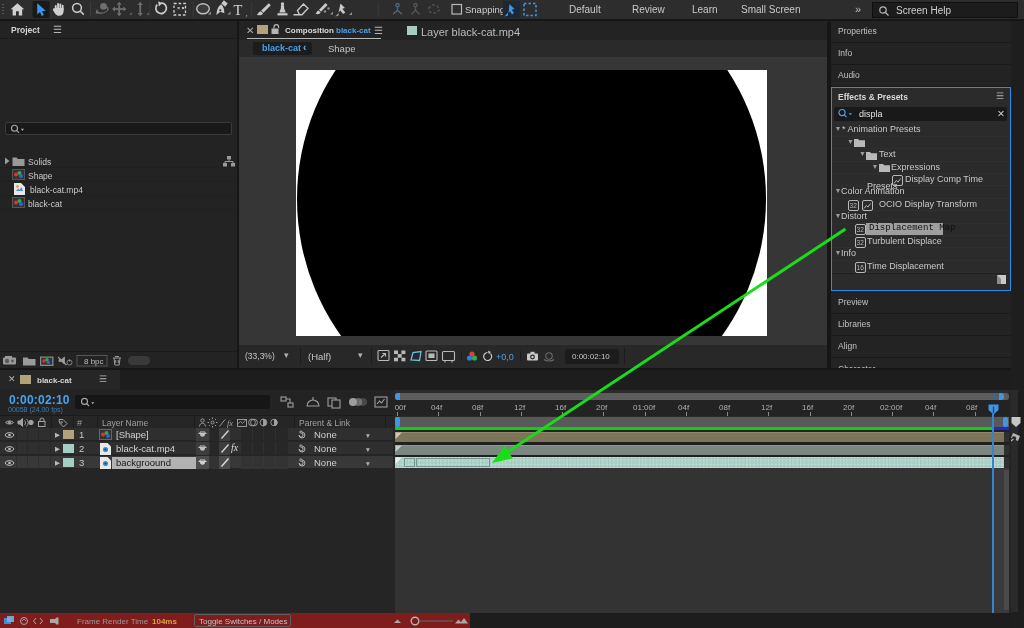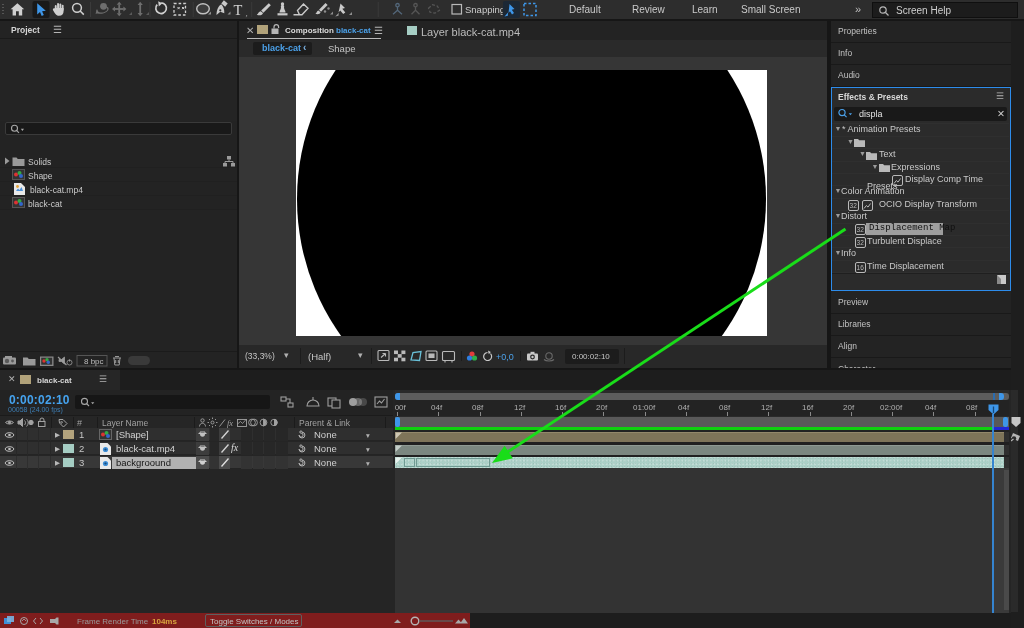--- a/index.html
+++ b/index.html
@@ -757,21 +757,21 @@
         </g>
         <g stroke="#a8a8a8" fill="none" stroke-width="1">
           <path d="M32 3 l-2.5 3 2.5 3 M36 3 l2.5 3 -2.5 3"></path>
         </g>
         <g fill="#a8a8a8">
           <path d="M46 4 h5 l1.5 -1.5 h2 v7 h-2 L51 8 h-5 z"></path>
         </g>
       </svg>
       <div class="abs" style="left:77px;top:3.5px;font-size:8px;color:#9a9a9a;">Frame Render Time</div>
       <div class="abs" style="left:152px;top:3.5px;font-size:8px;color:#d8a43f;font-weight:bold;">104ms</div>
-      <div class="abs" style="left:205px;top:1px;width:97px;height:12.5px;border:1px solid #5f5f5f;border-radius:2px;">
+      <div class="abs" style="left:194px;top:1px;width:97px;height:12.5px;border:1px solid #5f5f5f;border-radius:2px;">
         <div class="abs" style="left:4px;top:2px;font-size:8px;color:#c4c4c4;white-space:nowrap;">Toggle Switches / Modes</div>
       </div>
       <svg class="abs" style="left:393px;top:2px;" width="78" height="11" viewBox="0 0 78 11">
         <path d="M1 8 l3.5 -3.5 3.5 3.5 z" fill="#a8a8a8"></path>
         <circle cx="22" cy="6" r="3.8" fill="none" stroke="#b5b5b5" stroke-width="1.4"></circle>
         <rect x="26" y="5.3" width="34" height="1.4" fill="#5d5d5d"></rect>
         <path d="M62 8.5 l3.5 -4 3.5 4 z M67 8.5 l4 -5.5 4 5.5 z" fill="#a8a8a8"></path>
       </svg>
     </div>
   </div>

